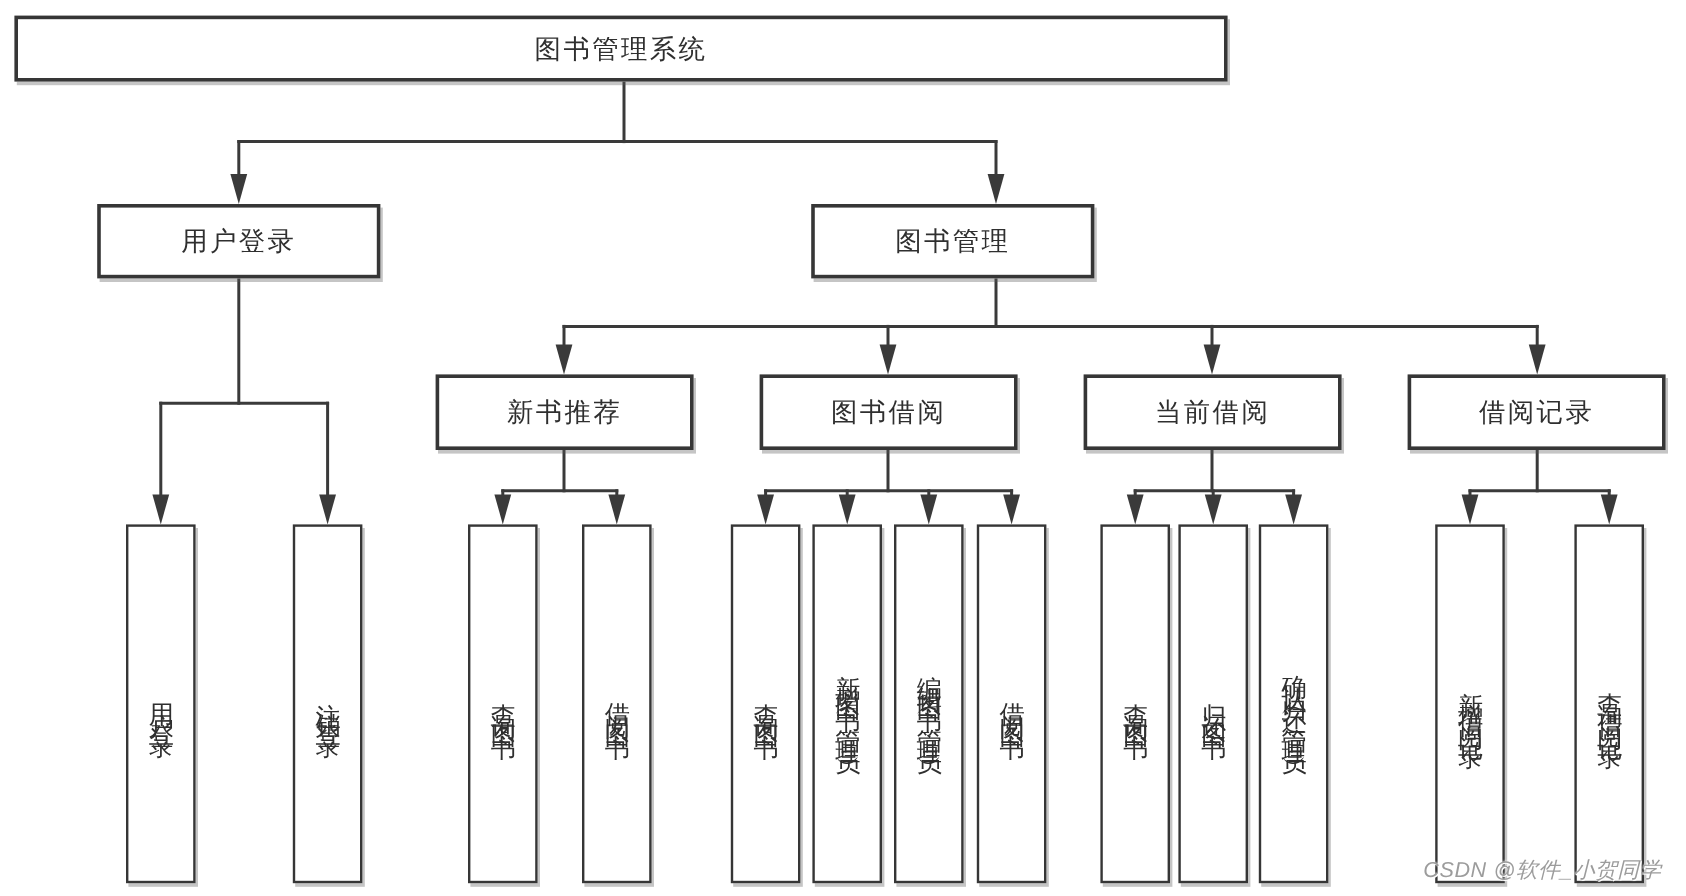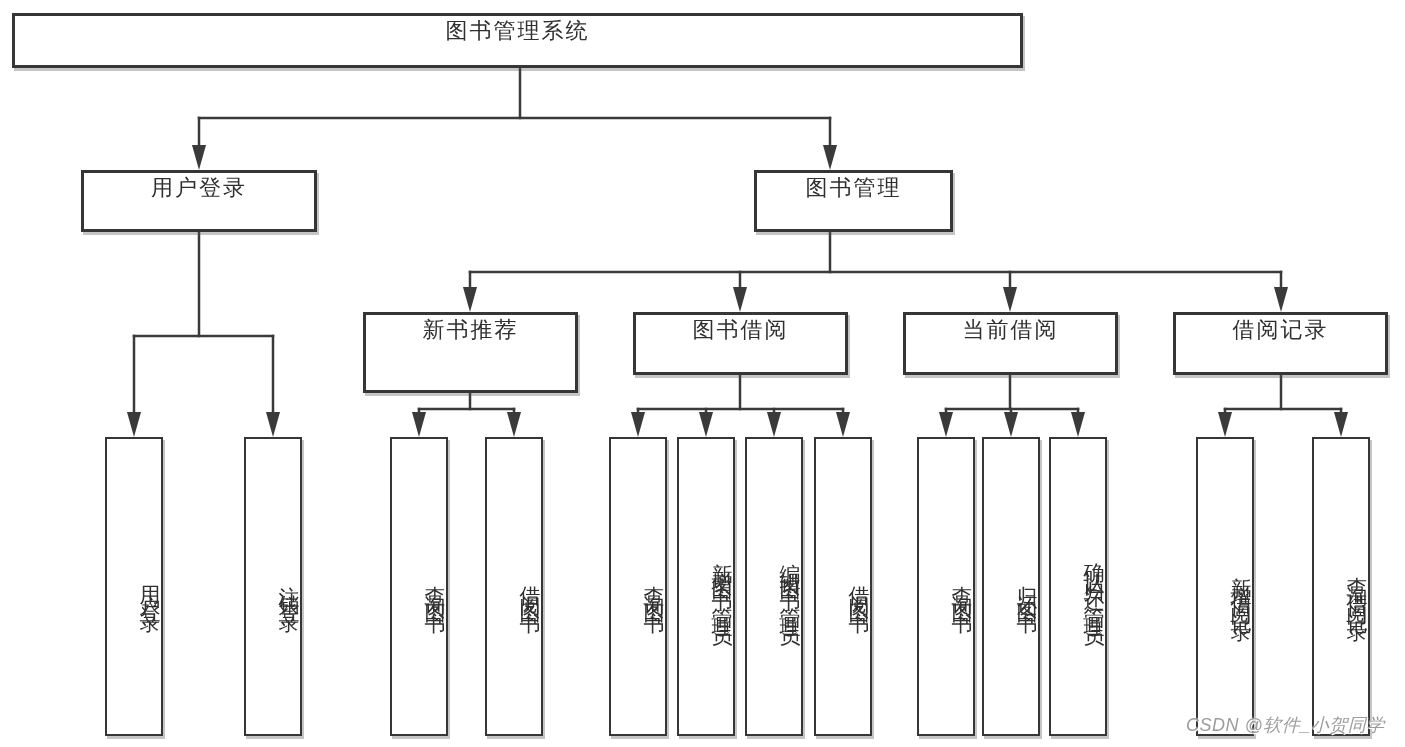--- a/index.html
+++ b/index.html
@@ -29,21 +29,21 @@
     fill: var(--line, #3a3a3a);
     stroke: none;
   }
   .box {
     position: absolute;
     box-sizing: border-box;
     background: #ffffff;
     border: 3px solid var(--border, #363636);
     box-shadow: 2px 3px 0 rgba(90,90,90,0.35);
     display: flex;
-    align-items: flex-start;
+    align-items: center;
     justify-content: center;
     color: var(--text, #2f2f2f);
     z-index: 2;
   }
   .h-box {
     font-size: 22px;
     letter-spacing: 2px;
     white-space: nowrap;
   }
   .leaf {
@@ -141,25 +141,25 @@
     </g>
   </svg>
 
   <div class="box h-box" style="left:12px; top:13px; width:1011px; height:55px">
     <span>图书管理系统</span>
   </div>
 
   <div class="box h-box" style="left:81px; top:170px; width:236px; height:62px">
     <span>用户登录</span>
   </div>
-  <div class="box h-box" style="left:754px; top:170px; width:199px; height:62px">
+  <div class="box h-box" style="left:676px; top:170px; width:236px; height:62px">
     <span>图书管理</span>
   </div>
 
-  <div class="box h-box" style="left:363px; top:312px; width:215px; height:81px">
+  <div class="box h-box" style="left:363px; top:312px; width:215px; height:63px">
     <span>新书推荐</span>
   </div>
   <div class="box h-box" style="left:633px; top:312px; width:215px; height:63px">
     <span>图书借阅</span>
   </div>
   <div class="box h-box" style="left:903px; top:312px; width:215px; height:63px">
     <span>当前借阅</span>
   </div>
   <div class="box h-box" style="left:1173px; top:312px; width:215px; height:63px">
     <span>借阅记录</span>

